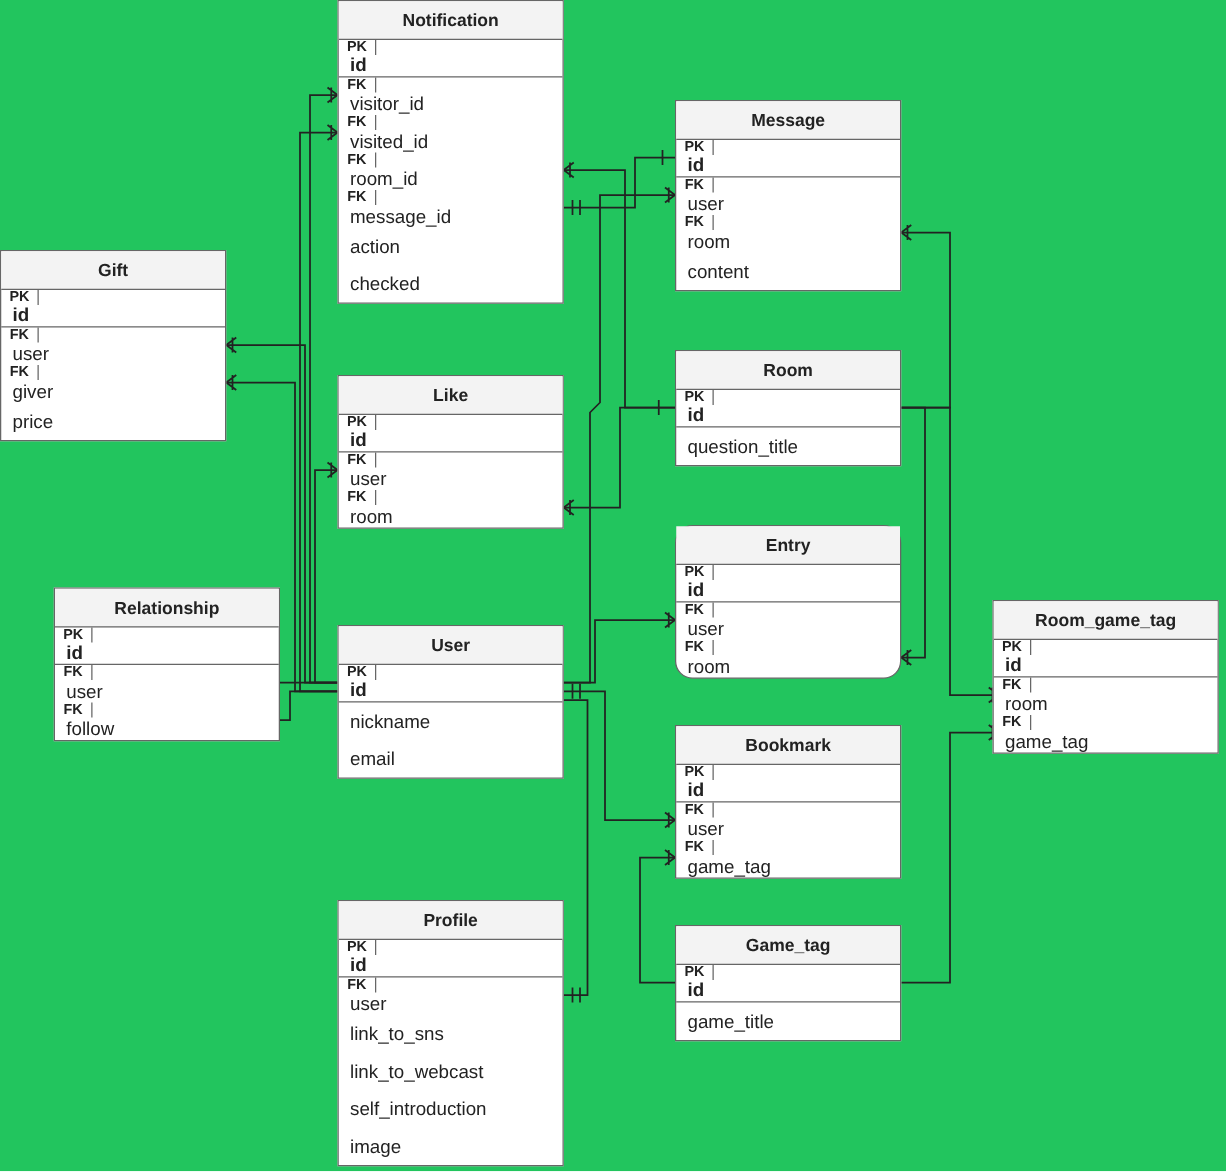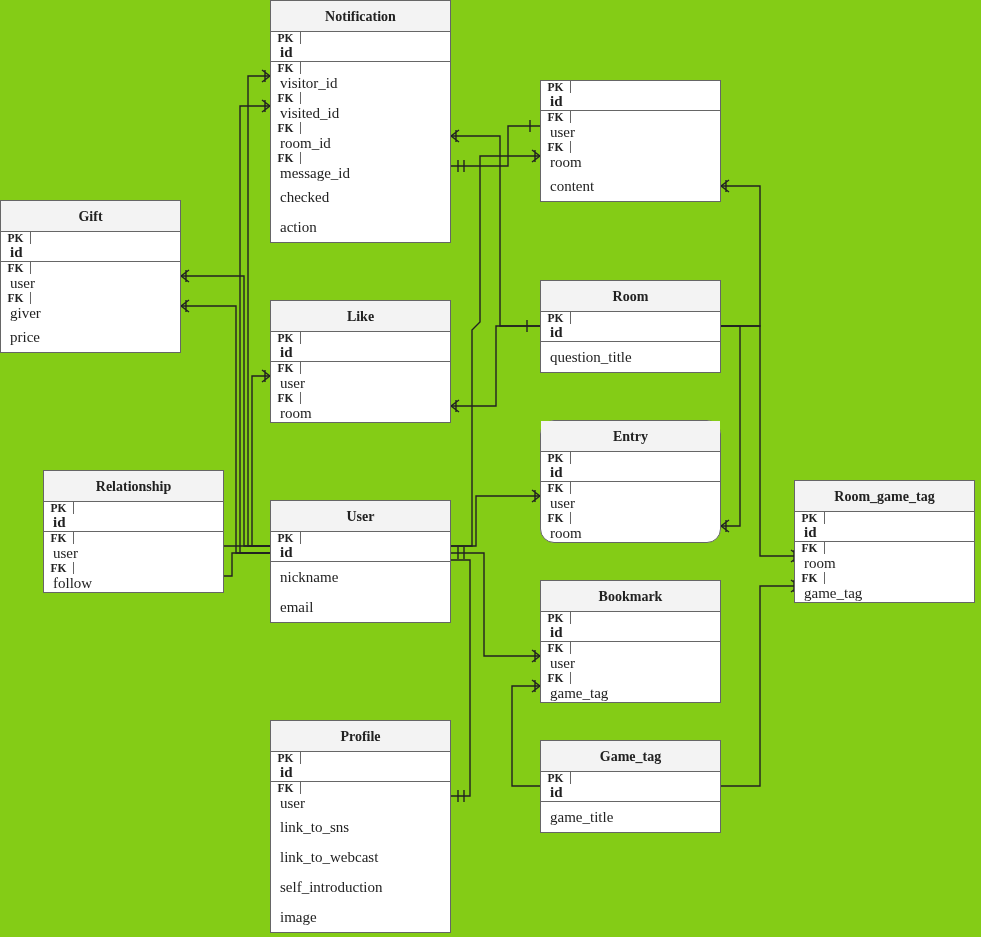--- a/index.html
+++ b/index.html
@@ -9,22 +9,21 @@
   }
   body {
     font-family: "Liberation Sans", sans-serif;
     -webkit-font-smoothing: antialiased;
   }
   #canvas {
     position: relative;
     width: 981px;
     height: 937px;
     overflow: hidden;
-    background: #84cc16;
-    font-family: Liberation Serif, serif;
+    background: #22c55e;
   }
   #edges {
     position: absolute;
     left: 0;
     top: 0;
     width: 981px;
     height: 941px;
     pointer-events: none;
   }
   .entity {
@@ -171,29 +170,30 @@
     <div class="attr-row">
       <div class="attr-key">FK</div>
       <div class="attr-name">room_id</div>
     </div>
     <div class="attr-row">
       <div class="attr-key">FK</div>
       <div class="attr-name">message_id</div>
     </div>
     <div class="attr-row">
       <div class="attr-key blank"></div>
+      <div class="attr-name">action</div>
+    </div>
+    <div class="attr-row">
+      <div class="attr-key blank"></div>
       <div class="attr-name">checked</div>
     </div>
-    <div class="attr-row">
-      <div class="attr-key blank"></div>
-      <div class="attr-name">action</div>
-    </div>
   </div>
 
   <div class="entity" style="left:540px;top:80px;width:181px;">
+    <div class="entity-title">Message</div>
     <div class="attr-row sep">
       <div class="attr-key">PK</div>
       <div class="attr-name pk">id</div>
     </div>
     <div class="attr-row">
       <div class="attr-key">FK</div>
       <div class="attr-name">user</div>
     </div>
     <div class="attr-row">
       <div class="attr-key">FK</div>

